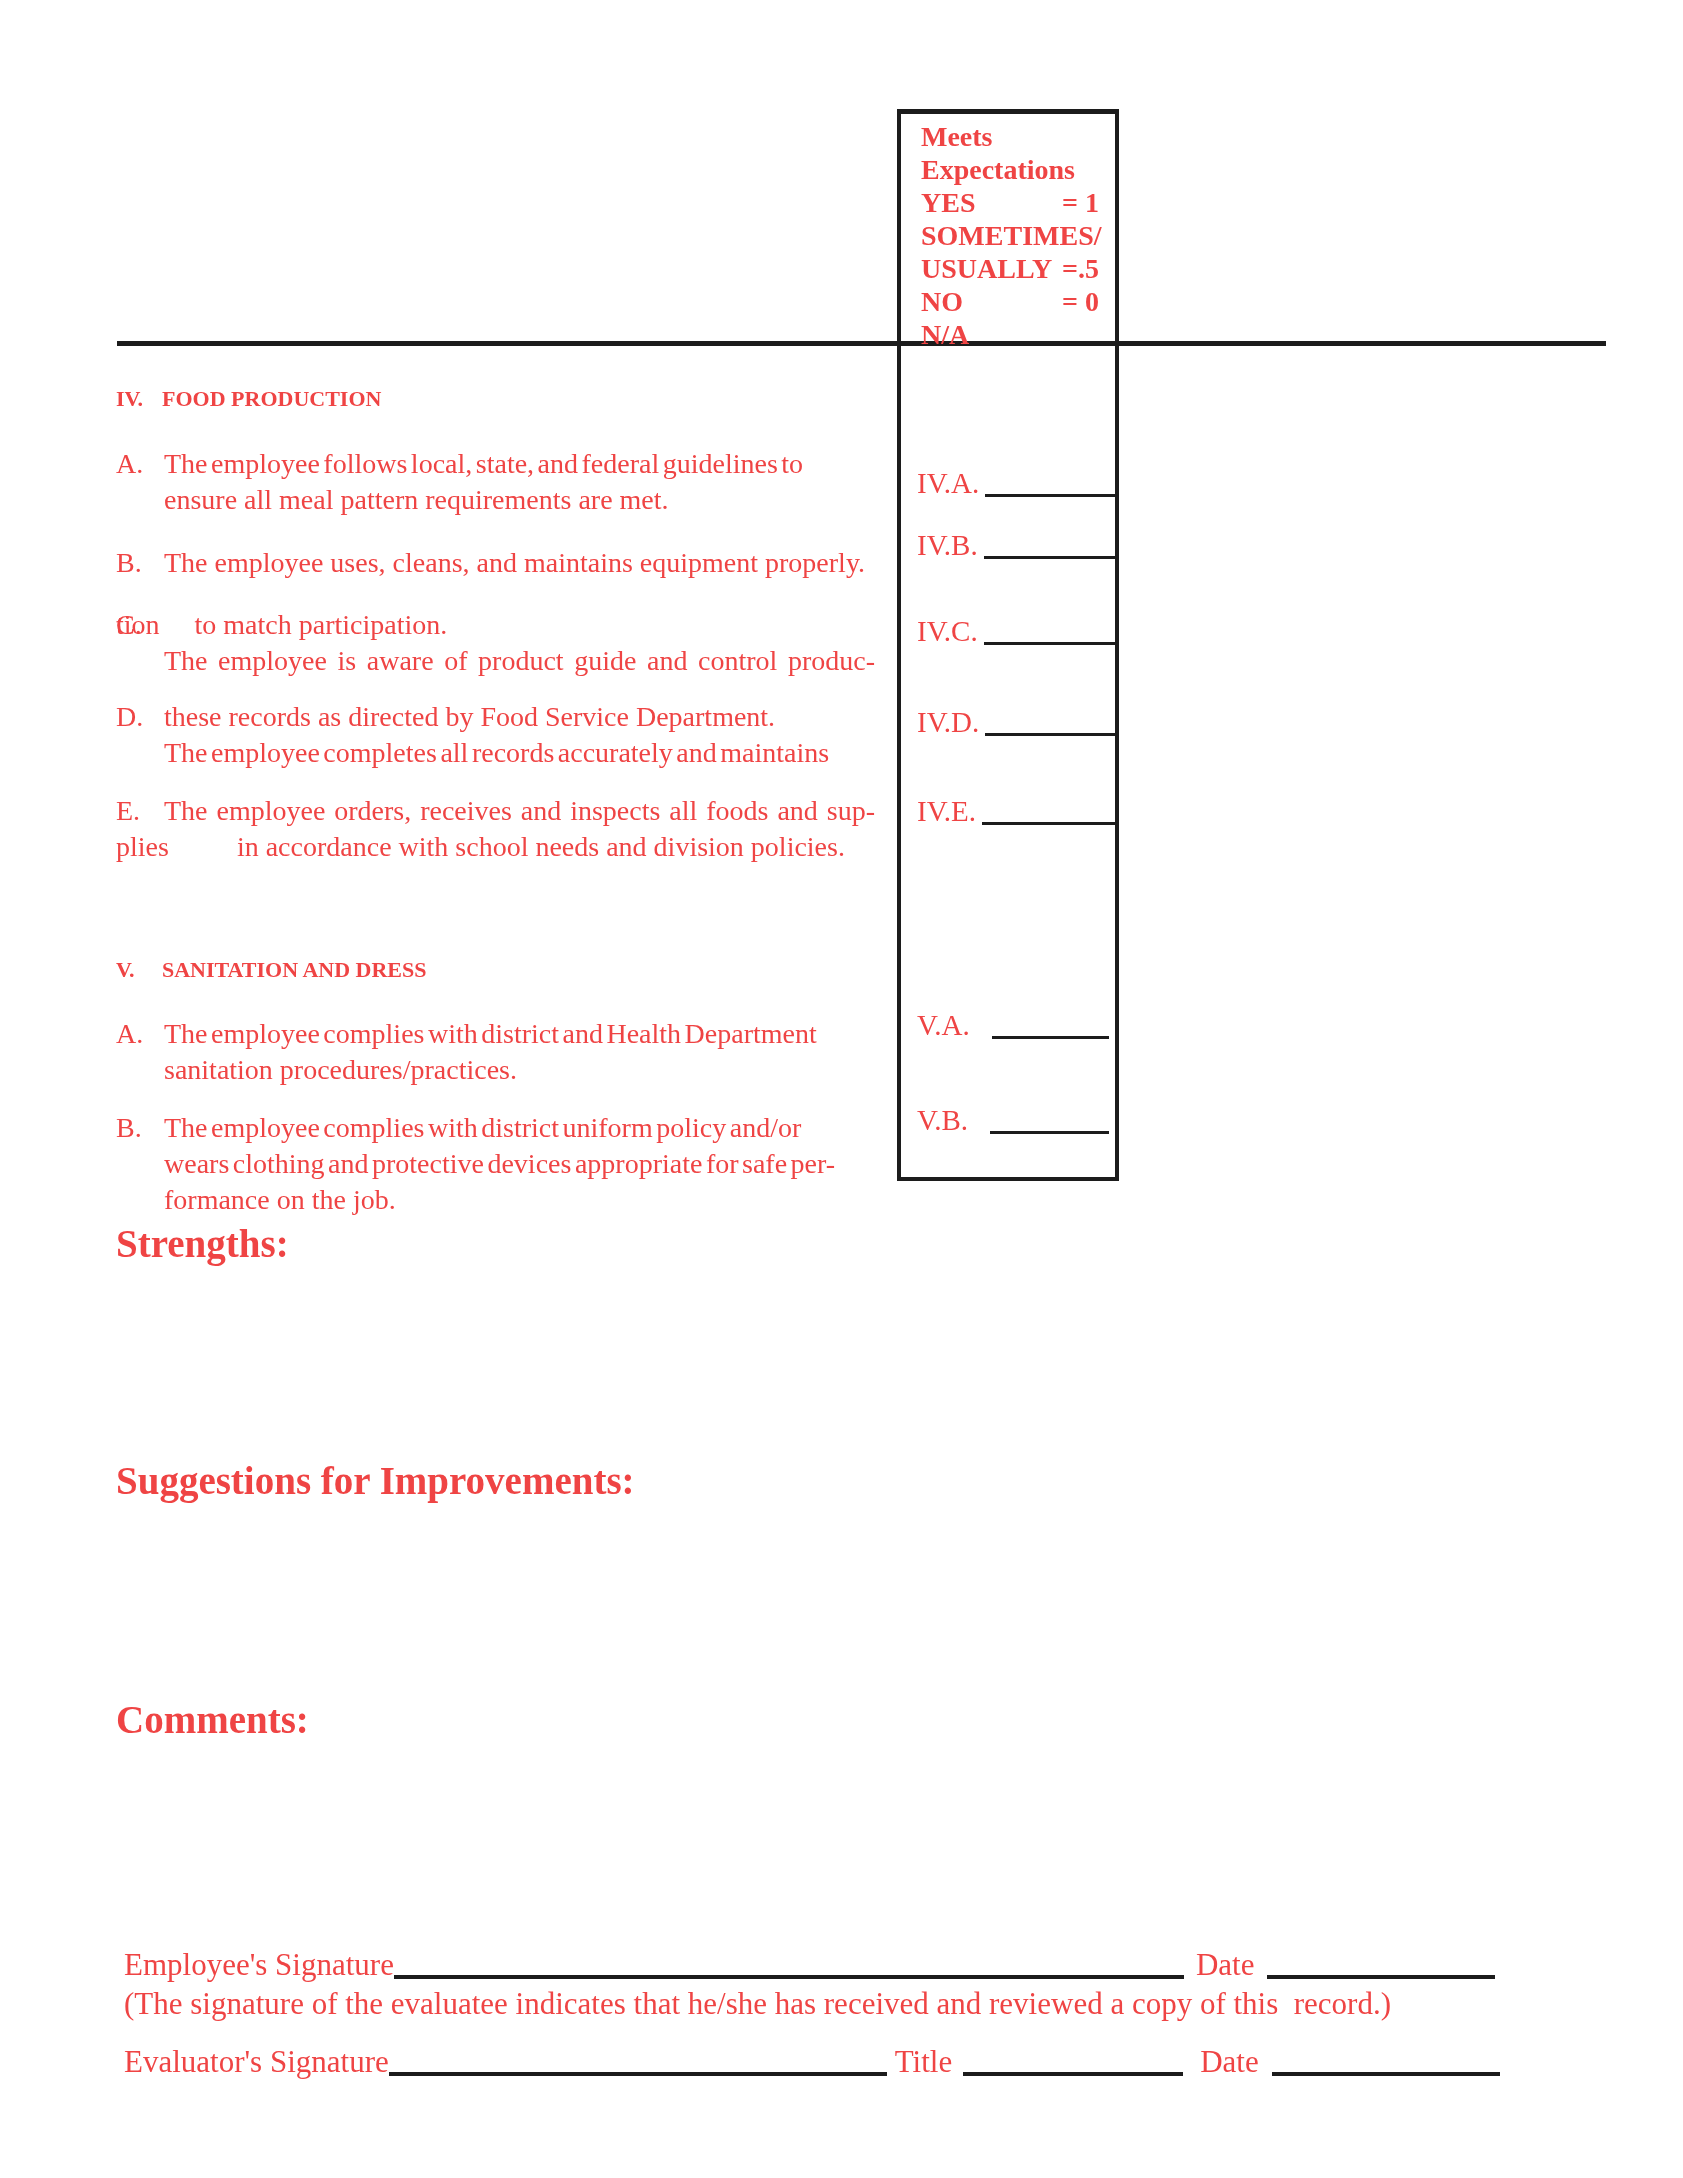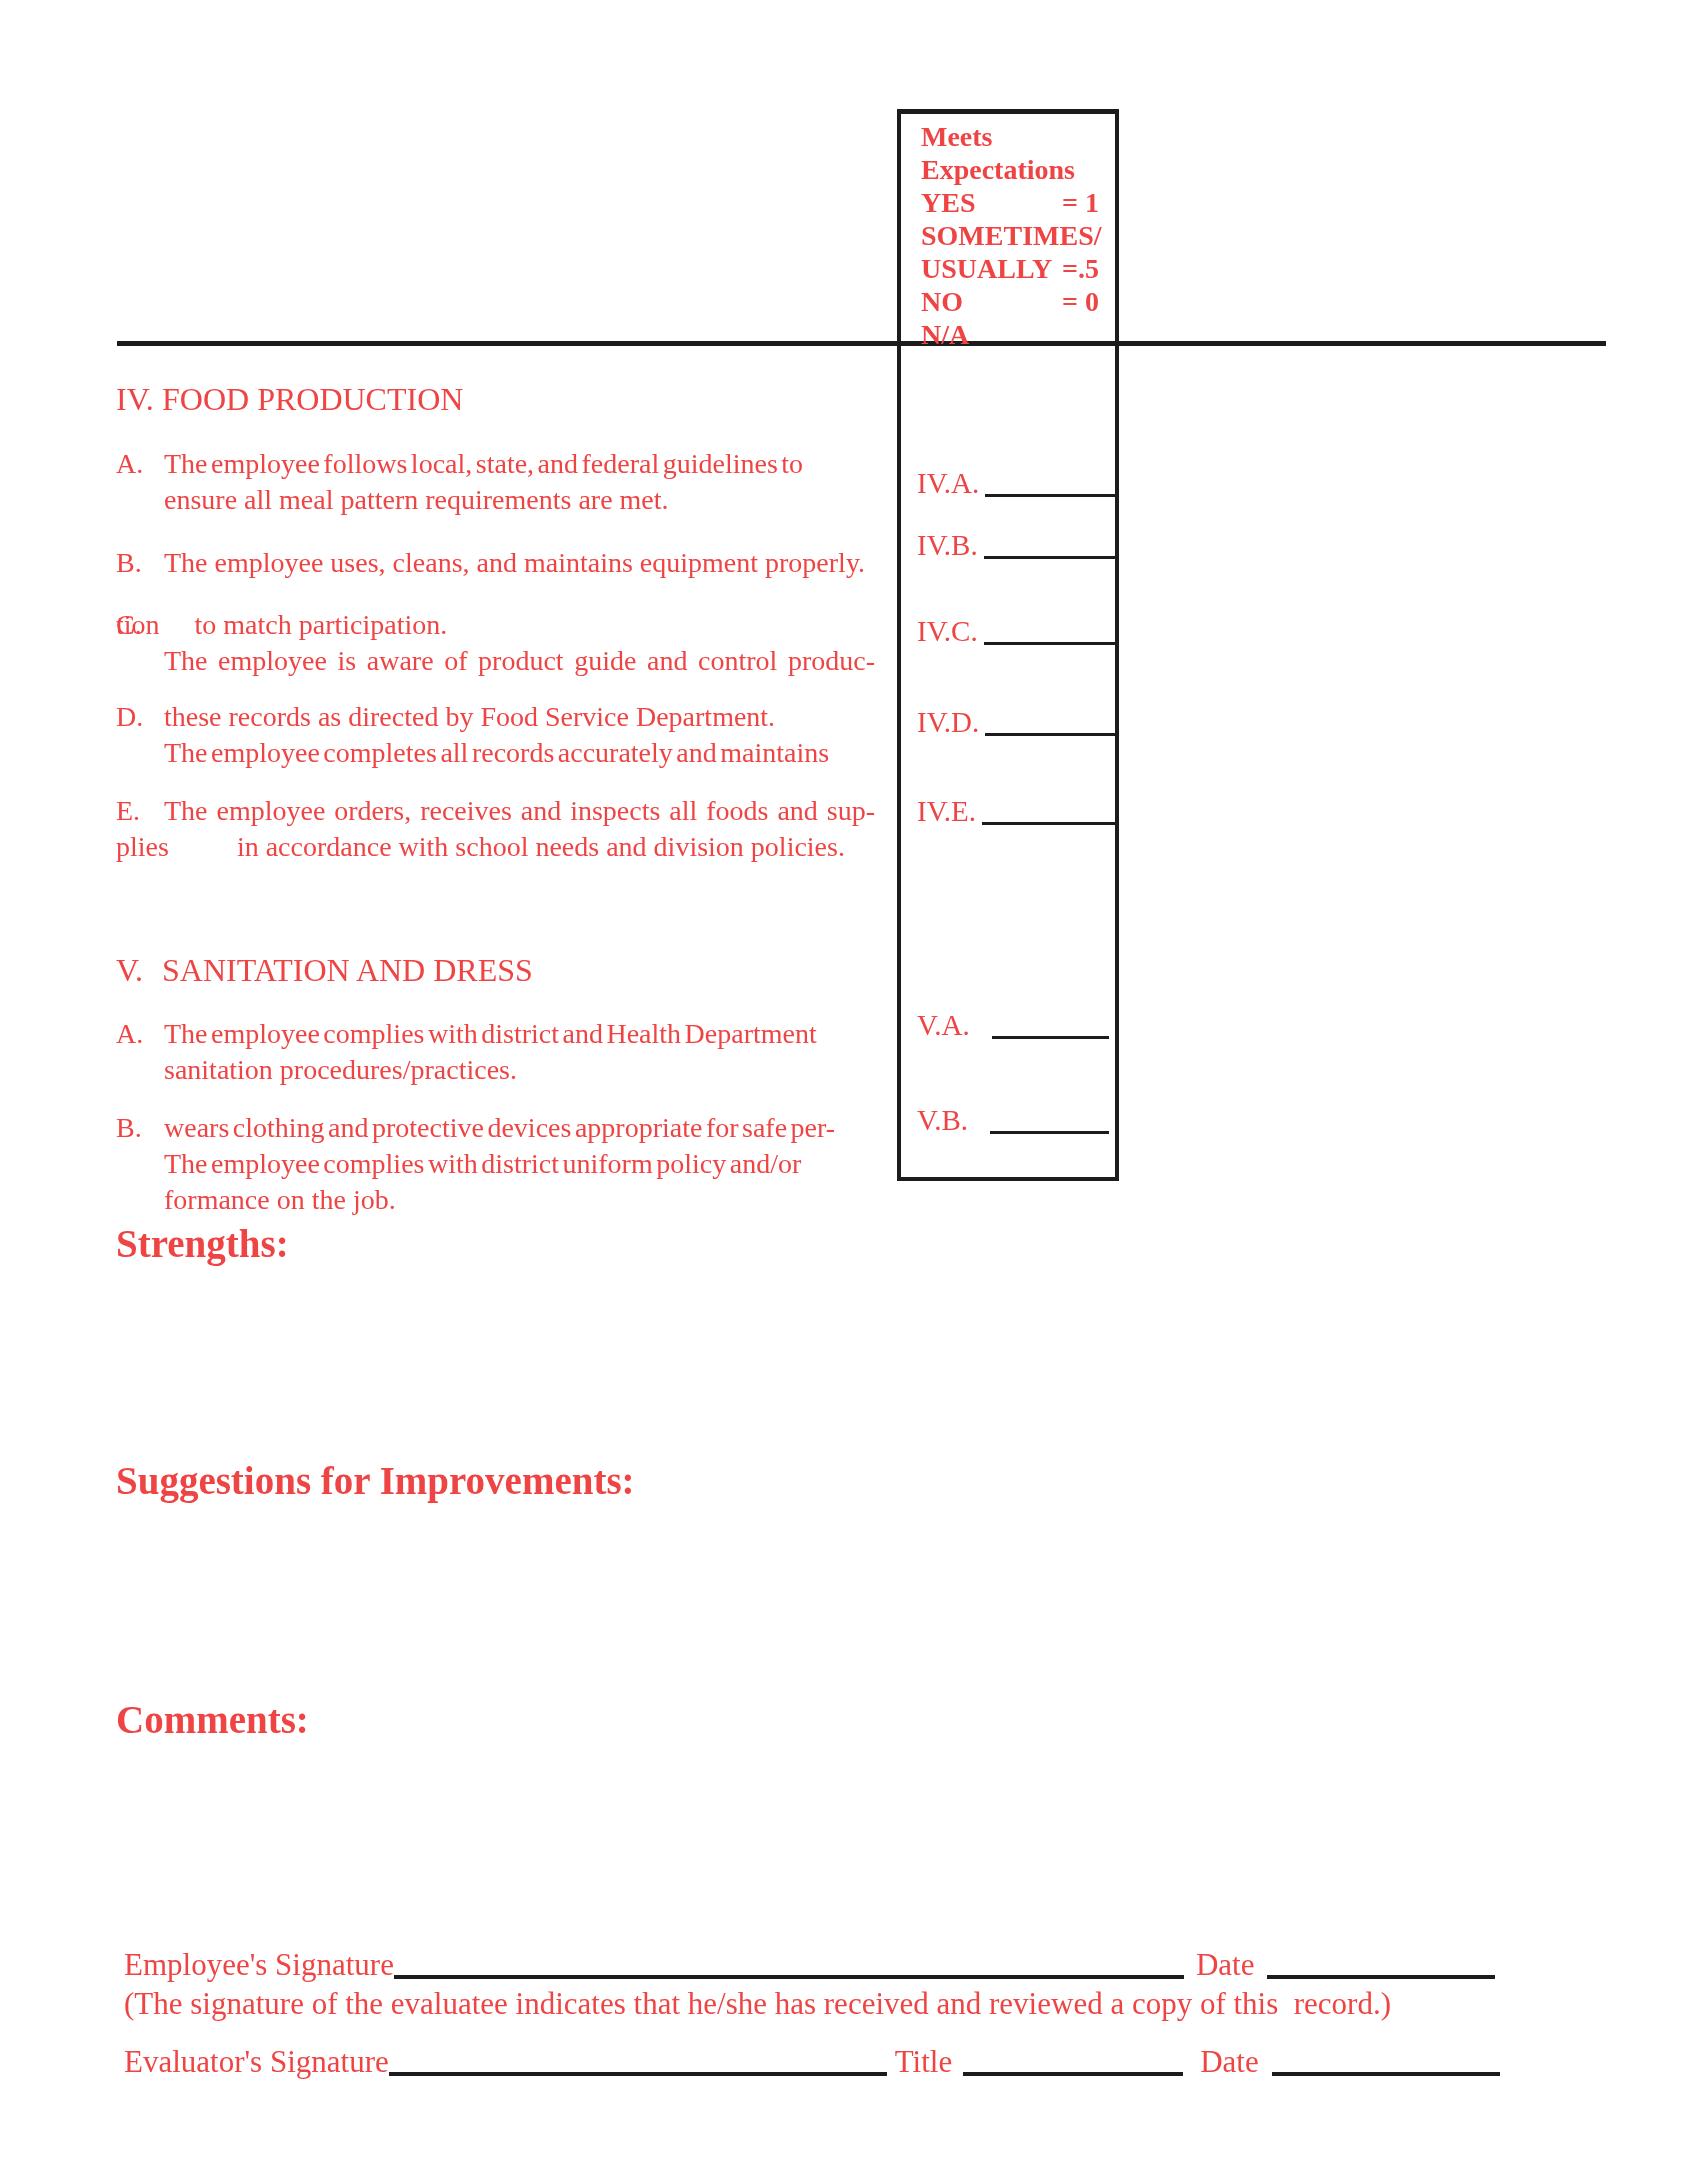--- a/index.html
+++ b/index.html
@@ -20,21 +20,21 @@
   .score-box{position:absolute;left:897px;top:345px;width:222px;height:836px;
              border:4px solid #1c1c1c;border-top:none;box-sizing:border-box;}
   .score-row{position:absolute;left:16px;right:0;display:flex;align-items:flex-end;
              height:34px;font-size:29px;line-height:34px;justify-content:flex-end;}
   .score-row .blank{flex:1;border-bottom:3px solid #1c1c1c;margin-left:6px;margin-bottom:3px;}
   .score-row.v{right:6px;}
   .score-row.v .blank{margin-left:22px;}
 
   
   .block{position:absolute;left:116px;width:758px;font-size:28px;line-height:36px;}
-  .sec-head{font-weight:normal;font-size:32px;}
+  .sec-head{font-weight:bold;font-size:22px;}
   .sec-head .num{display:inline-block;width:46px;}
   .item{position:absolute;left:116px;width:711px;padding-left:48px;font-size:28px;line-height:36px;}
   .item .letter{position:absolute;left:0;top:0;}
   .stretch{text-align:justify;text-align-last:justify;}
   .tight{word-spacing:-3.5px;}
   .hangline{margin-left:-48px;}
 
   
   .biglabel{position:absolute;left:116px;font-weight:bold;font-size:39px;line-height:38px;}
 
@@ -147,22 +147,22 @@
   </div>
 
   <div class="item" style="top:1016px">
     <span class="letter">A.</span>
     <div class="ln tight">The employee complies with district and Health Department</div>
     <div class="ln">sanitation procedures/practices.</div>
   </div>
 
   <div class="item" style="top:1110px">
     <span class="letter">B.</span>
+    <div class="ln tight">The employee complies with district uniform policy and/or</div>
     <div class="ln tight">wears clothing and protective devices appropriate for safe per-</div>
-    <div class="ln tight">The employee complies with district uniform policy and/or</div>
     <div class="ln">formance on the job.</div>
   </div>
 
   <div class="biglabel" style="top:1225px">Strengths:</div>
   <div class="biglabel" style="top:1462px">Suggestions for Improvements:</div>
   <div class="biglabel" style="top:1701px">Comments:</div>
 
   <div class="sigrow" style="top:1946px">
     <span>Employee's Signature</span>
     <span class="uline" style="width:790px"></span>

